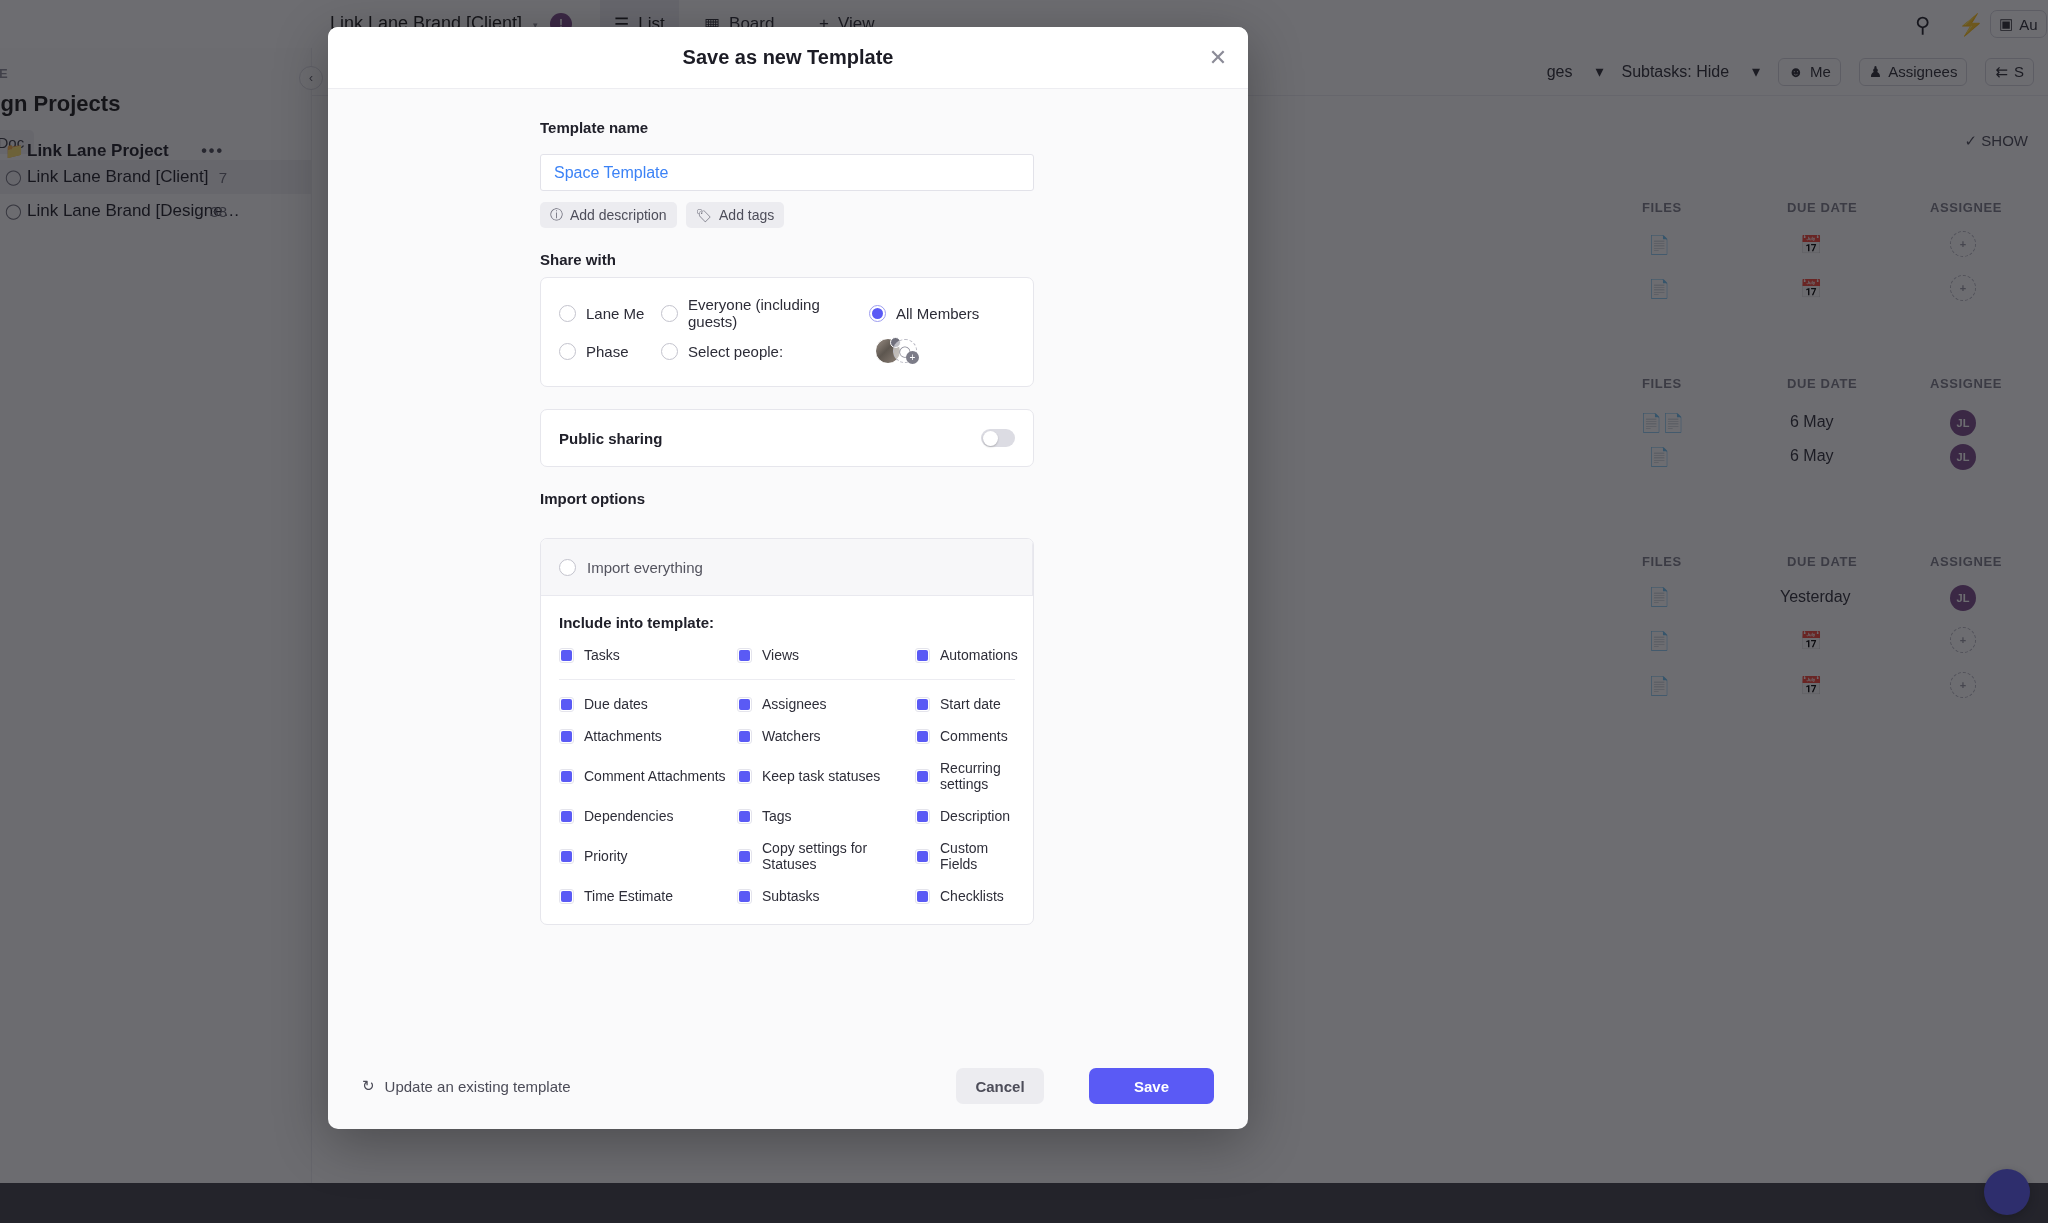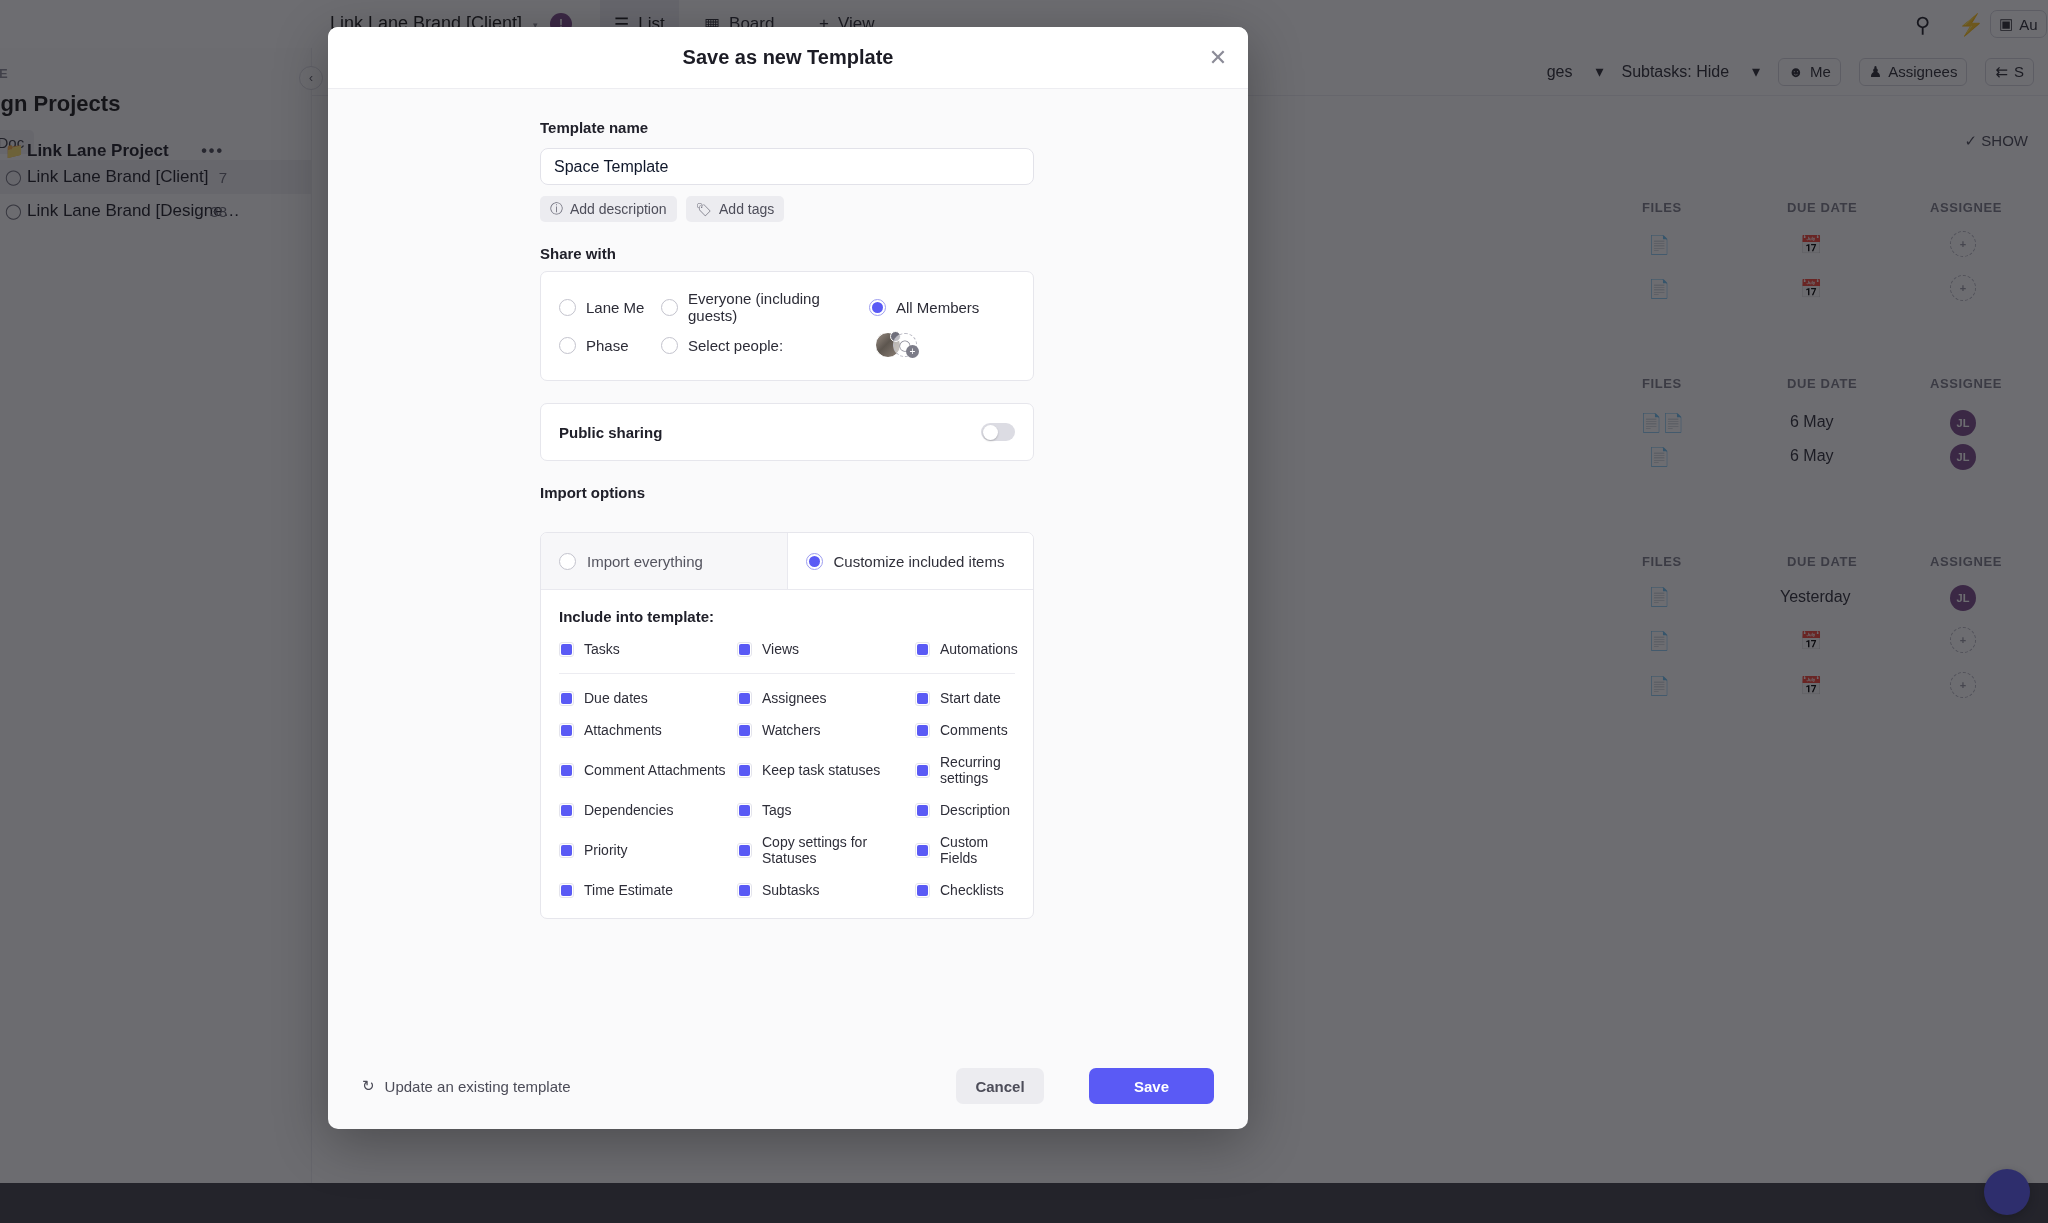--- a/index.html
+++ b/index.html
@@ -137,24 +137,24 @@
   }
   .modal-title { font-size: 20px; font-weight: 700; color: #1c1c25; }
   .modal-close {
     position:absolute; right: 16px; top: 17px; width: 28px; height: 28px;
     display:flex;align-items:center;justify-content:center;
     color:#8b8b97; font-size: 22px; line-height:1; cursor:pointer;
     font-family:"Liberation Sans", sans-serif;
   }
   .modal-body { padding: 30px 212px 0 212px; }
 
-  .field-label { font-size: 15px; font-weight: 700; color: #20202a; margin-bottom: 12px; }
+  .field-label { font-size: 15px; font-weight: 700; color: #20202a; margin-bottom: 18px; }
   .name-input {
-    width: 494px; height: 37px; border: 1px solid #e2e2e9; border-radius: 8px;
-    background:#fff; padding: 0 13px; font-size: 16px; color: #0f172a;
+    width: 494px; height: 37px; border: 1px solid #e2e2e9; border-radius: 3px;
+    background:#fff; padding: 0 13px; font-size: 16px; color: #3b82f6;
     font-family:"Liberation Sans", sans-serif; outline: none;
   }
   .chip-row { display:flex; gap: 9px; margin-top: 11px; }
   .chip {
     display:flex; align-items:center; gap:7px; height: 26px; padding: 0 10px;
     background: #ececf0; border-radius: 5px; font-size: 14px; color: #4e4e5a;
     border:none; cursor:pointer; font-family:"Liberation Sans", sans-serif;
   }
   .chip .gi { font-size: 13px; color: #6e6e7b; display:flex;align-items:center; }
 
@@ -464,24 +464,20 @@
       </span>
     </div>
 
     <div class="section-label">Import options</div>
     <div class="card import-card">
       <div class="import-top">
         <label class="import-opt inactive">
           <span class="radio"></span>
           <span>Import everything</span>
         </label>
-        <label class="import-opt active">
-          <span class="radio checked"></span>
-          <span>Customize included items</span>
-        </label>
       </div>
 
       <div class="include-wrap">
         <div class="include-title">Include into template:</div>
 
         <div class="cbgrid top">
           <label class="cbitem">
             <span class="cbox"></span>
             <span>Tasks</span>
           </label>

